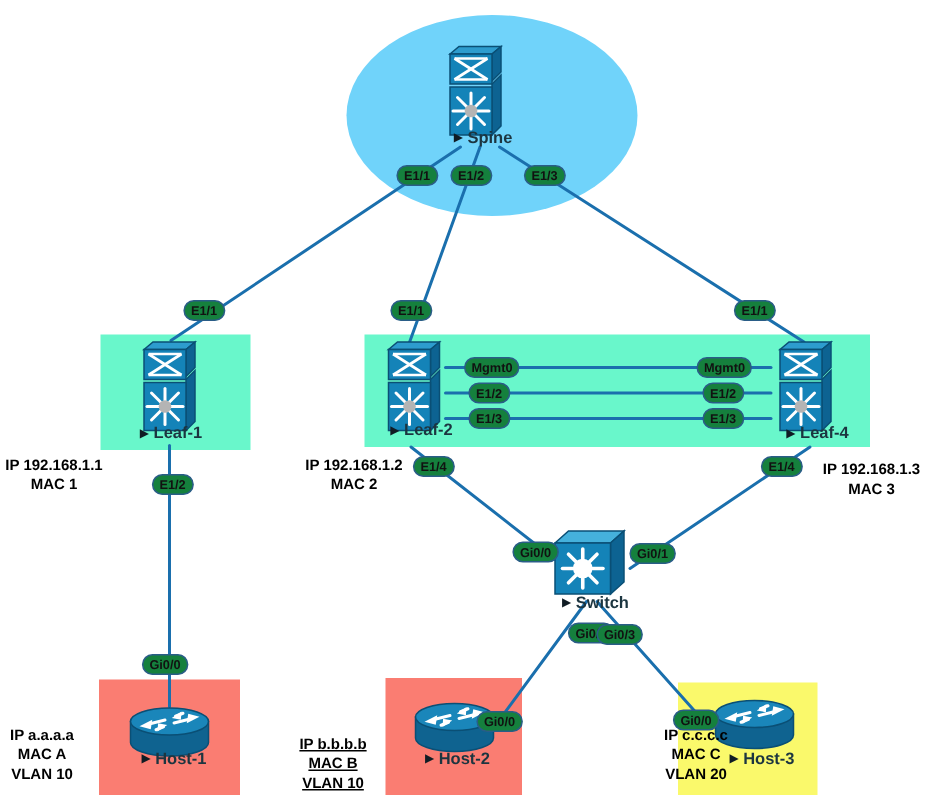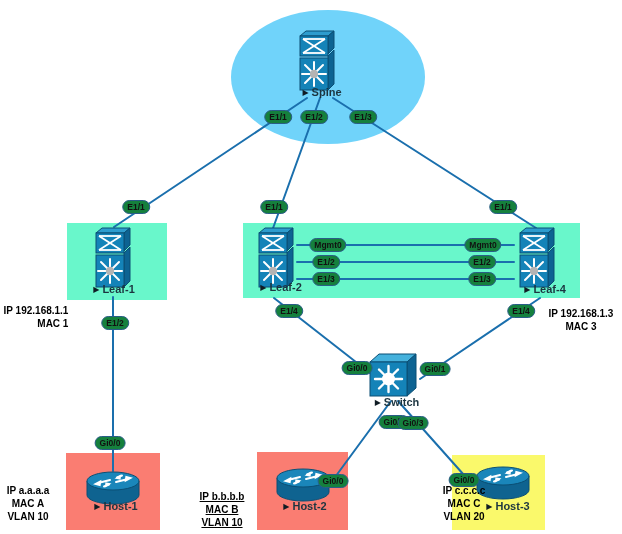--- a/index.html
+++ b/index.html
@@ -220,23 +220,27 @@
       <polygon points="8,14.2 16.5,9.8 15.5,16.2"></polygon>
       <polygon points="48,7.8 39.5,12.2 40.5,5.8"></polygon>
       <polygon points="29.5,8.6 36,4.4 35.6,9.8"></polygon>
       <polygon points="26.5,13.4 20,17.6 20.4,12.2"></polygon>
     </g>
   </svg>
   <div class="dev-label" style="left:508px;top:500px;text-align:right;">
     <span class="tri">▶</span><span>Host-3</span>
   </div>
 
-  <div class="note" style="left:36px;top:304px;text-align:right;">
+  <div class="note" style="left:36px;top:304px;">
     <div>IP 192.168.1.1</div>
     <div>MAC 1</div>
+  </div>
+  <div class="note" style="left:236px;top:304px;">
+    <div>IP 192.168.1.2</div>
+    <div>MAC 2</div>
   </div>
   <div class="note" style="left:581px;top:307px;">
     <div>IP 192.168.1.3</div>
     <div>MAC 3</div>
   </div>
   <div class="note" style="left:28px;top:484px;">
     <div>IP a.a.a.a</div>
     <div>MAC A</div>
     <div>VLAN 10</div>
   </div>

